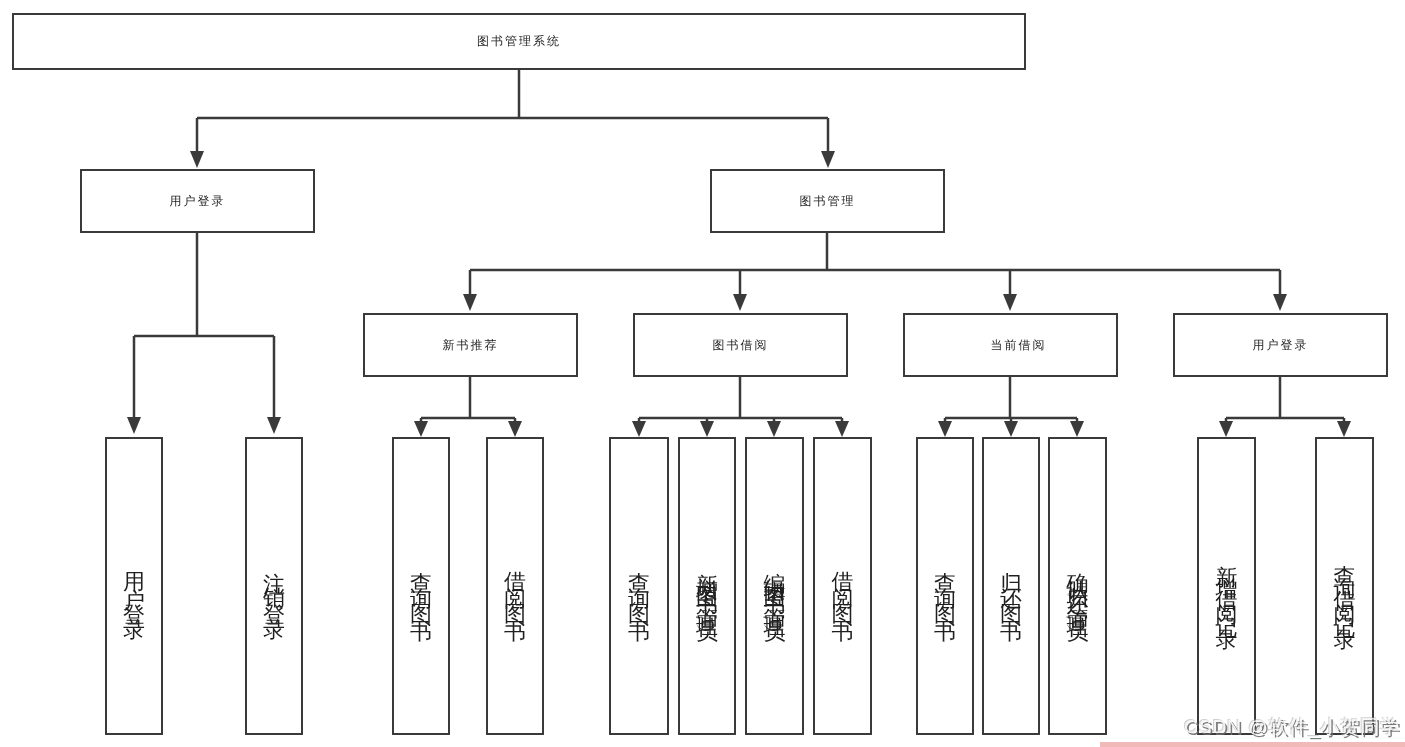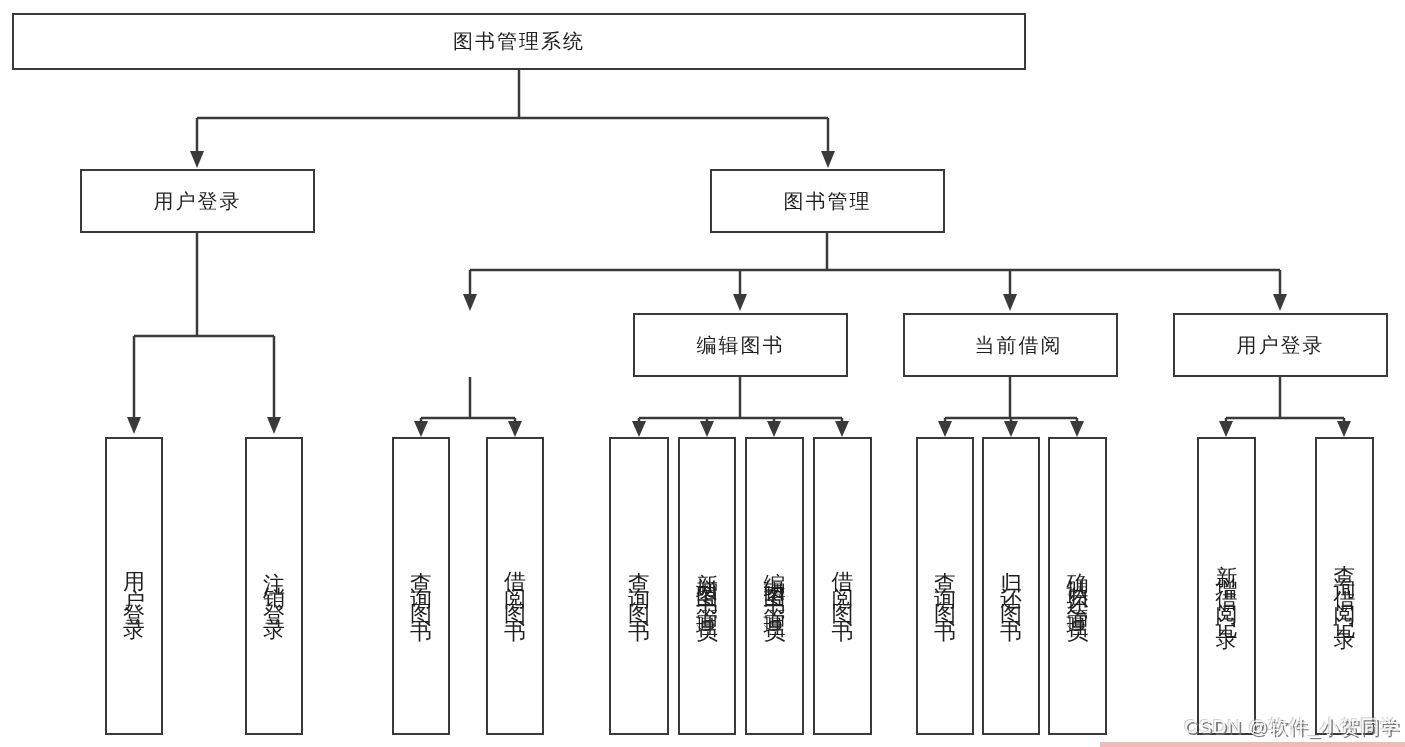--- a/index.html
+++ b/index.html
@@ -20,21 +20,21 @@
     position: absolute;
     box-sizing: border-box;
     background: #ffffff;
     border: 2.5px solid #3a3a3a;
     display: flex;
     align-items: center;
     justify-content: center;
     color: #1f1f1f;
   }
   .node.h {
-    font-size: 20px;
+    font-size: 12px;
     letter-spacing: 2px;
     white-space: nowrap;
     font-family: Liberation Mono, monospace;
   }
   .node.v {
     font-size: 22px;
     writing-mode: vertical-rl;
     text-orientation: mixed;
     letter-spacing: 16px;
     line-height: 1;
@@ -149,21 +149,22 @@
     <polygon fill="#3a3a3a" stroke="none" points="1219,421 1233,421 1226,437"></polygon>
     <path d="M1344 418 V422"></path>
     <polygon fill="#3a3a3a" stroke="none" points="1337,421 1351,421 1344,437"></polygon>
   </svg>
 
   <div class="node h b-root">图书管理系统</div>
 
   <div class="node h b-login">用户登录</div>
   <div class="node h b-mgmt">图书管理</div>
 
-  <div class="node h b-borrow">编辑图书</div>
+  <div class="node h b-newrec">新书推荐</div>
+  <div class="node h b-borrow">图书借阅</div>
   <div class="node h b-cur">当前借阅</div>
   <div class="node h b-rec">用户登录</div>
 
   <div class="node v l1">用户登录</div>
   <div class="node v l2">注销登录</div>
 
   <div class="node v l3">查询图书</div>
   <div class="node v l4">借阅图书</div>
 
   <div class="node v l5">查询图书</div>

